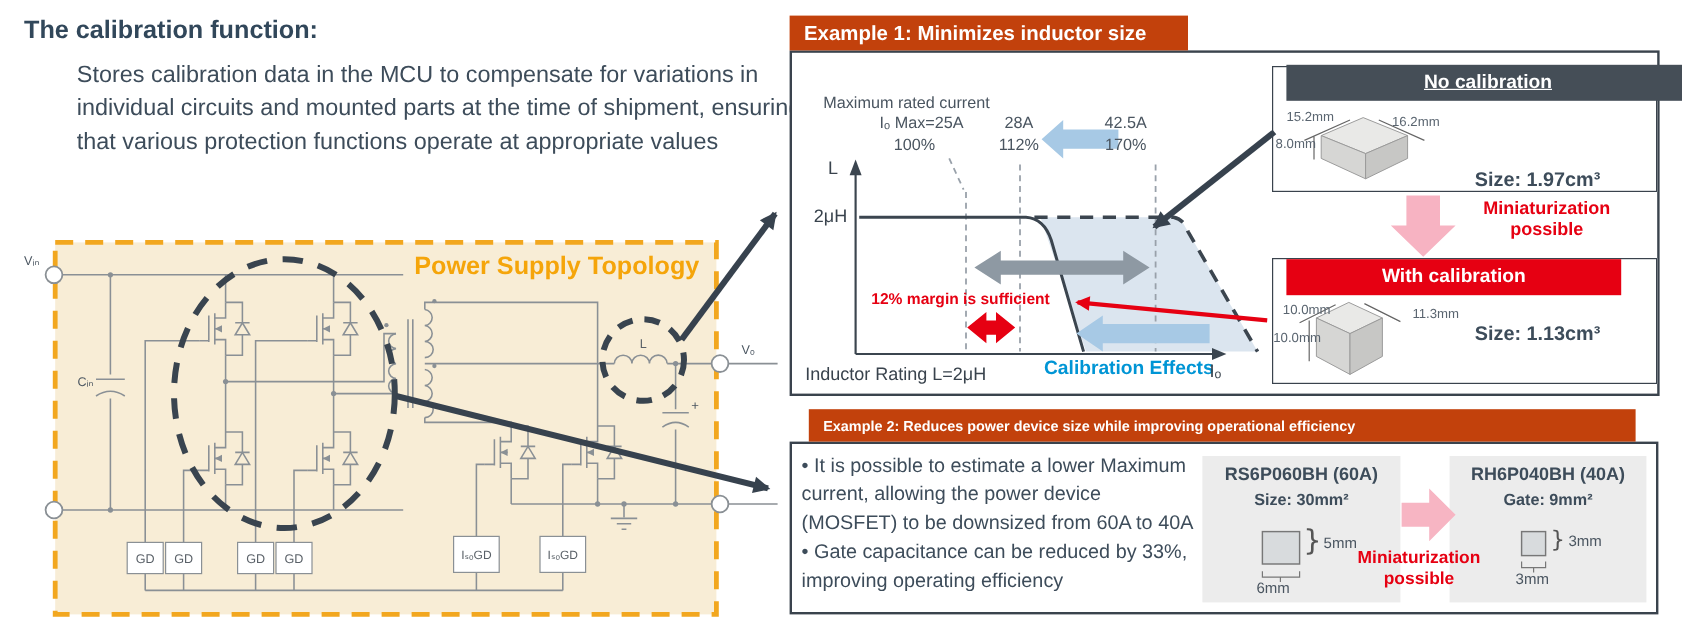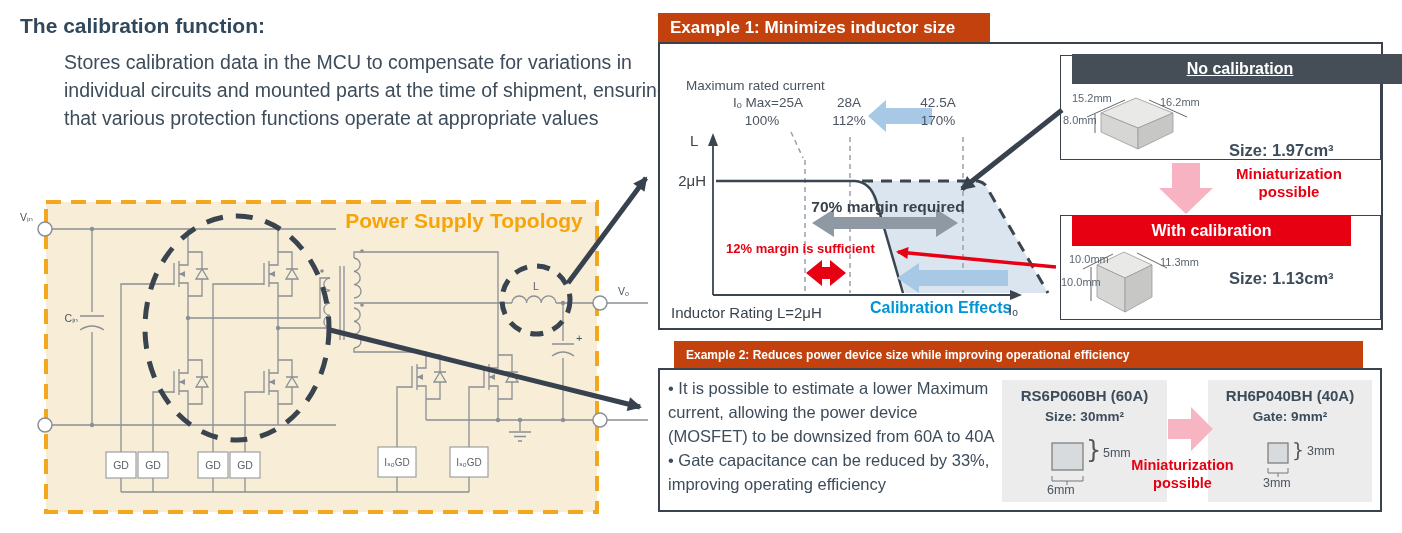--- a/index.html
+++ b/index.html
@@ -140,21 +140,20 @@
 
     <div class="abs graph-lbl" style="left:28px;top:65px;">Maximum rated current</div>
     <div class="abs graph-lbl rt" style="left:40px;top:82px;width:105px;">Iₒ Max=25A</div>
     <div class="abs graph-lbl ctr" style="left:64px;top:100px;width:80px;">100%</div>
     <div class="abs graph-lbl ctr redtxt" style="left:151px;top:82px;width:80px;">28A</div>
     <div class="abs graph-lbl ctr redtxt" style="left:151px;top:100px;width:80px;">112%</div>
     <div class="abs graph-lbl ctr" style="left:240px;top:82px;width:80px;">42.5A</div>
     <div class="abs graph-lbl ctr" style="left:240px;top:100px;width:80px;">170%</div>
     <div class="abs" style="left:32px;top:119px;font-size:15px;color:#39434d;">L</div>
     <div class="abs rt" style="left:4px;top:159px;width:44px;font-size:15px;color:#39434d;">2μH</div>
-    <div class="abs ctr" style="left:140px;top:185px;width:180px;font-size:15.5px;font-weight:bold;color:#39434d;">70% margin required</div>
     <div class="abs redtxt" style="left:68px;top:228px;font-size:13px;font-weight:bold;">12% margin is sufficient</div>
     <div class="abs" style="left:212px;top:286px;font-size:16px;font-weight:bold;color:#0095d5;">Calibration Effects</div>
     <div class="abs" style="left:350px;top:288px;font-size:15px;color:#39434d;">Iₒ</div>
     <div class="abs" style="left:13px;top:291px;font-size:15px;color:#39434d;">Inductor Rating L=2μH</div>
 
     <div class="abs subbox" style="left:402px;top:42px;width:321px;height:105px;">
       <div class="subbox-header" style="left:11px;top:-2px;width:336px;text-decoration:underline;">No calibration</div>
       <svg class="abs" style="left:0;top:0;" width="321" height="105" viewBox="1060 55 321 105">
         <polygon points="1100,112 1135,97 1172,112 1137,127" fill="#e9e9e7" stroke="#999" stroke-width="0.8"></polygon>
         <polygon points="1100,112 1100,131 1137,148 1137,127" fill="#d6d6d4" stroke="#999" stroke-width="0.8"></polygon>
@@ -181,21 +180,21 @@
       <div class="subbox-header red" style="left:11px;top:0;width:279px;">With calibration</div>
       <svg class="abs" style="left:0;top:0;" width="321" height="105" viewBox="1060 215 321 105">
         <polygon points="1096,264 1123,251 1151,264 1124,277" fill="#e9e9e7" stroke="#999" stroke-width="0.8"></polygon>
         <polygon points="1096,264 1096,296 1124,311 1124,277" fill="#d6d6d4" stroke="#999" stroke-width="0.8"></polygon>
         <polygon points="1151,264 1151,296 1124,311 1124,277" fill="#c7c7c5" stroke="#999" stroke-width="0.8"></polygon>
         <g stroke="#666" stroke-width="1">
           <path d="M1082,268 L1112,253 M1136,252 L1166,267 M1090,266 V300"></path>
         </g>
       </svg>
       <div class="abs dim" style="left:8px;top:37px;">10.0mm</div>
-      <div class="abs dim" style="left:99px;top:40px;">11.3mm</div>
+      <div class="abs dim" style="left:116px;top:40px;">11.3mm</div>
       <div class="abs dim" style="left:0px;top:60px;">10.0mm</div>
       <div class="abs sizetxt" style="left:168px;top:53px;">Size: 1.13cm³</div>
     </div>
   </div>
 
   <div class="abs" style="left:658px;top:341px;width:724px;height:171px;z-index:10;">
     <div class="abs panel-body" style="left:0;top:27px;width:724px;height:144px;"></div>
     <div class="abs panel-header" style="left:16px;top:0;width:689px;height:27px;font-size:12px;">Example 2: Reduces power device size while improving operational efficiency</div>
     <div class="abs" style="left:10px;top:35px;width:330px;font-size:16.5px;line-height:24px;color:#3d4c5a;">
       <div>• It is possible to estimate a lower Maximum current, allowing the power device (MOSFET) to be downsized from 60A to 40A</div>

